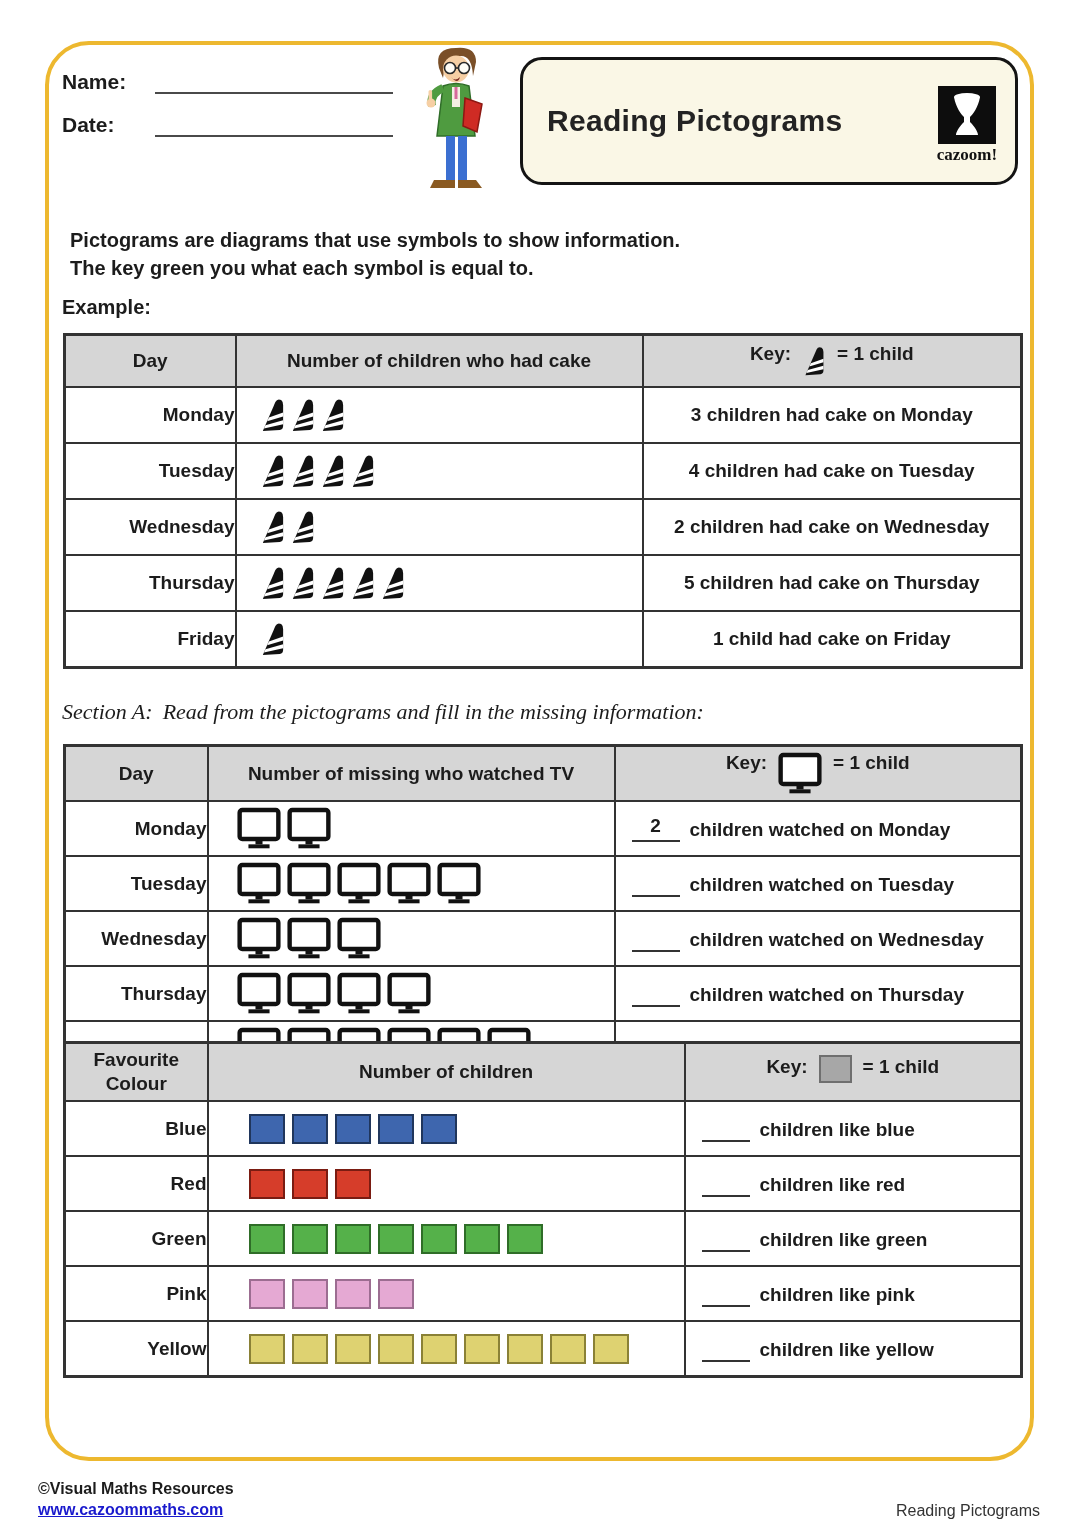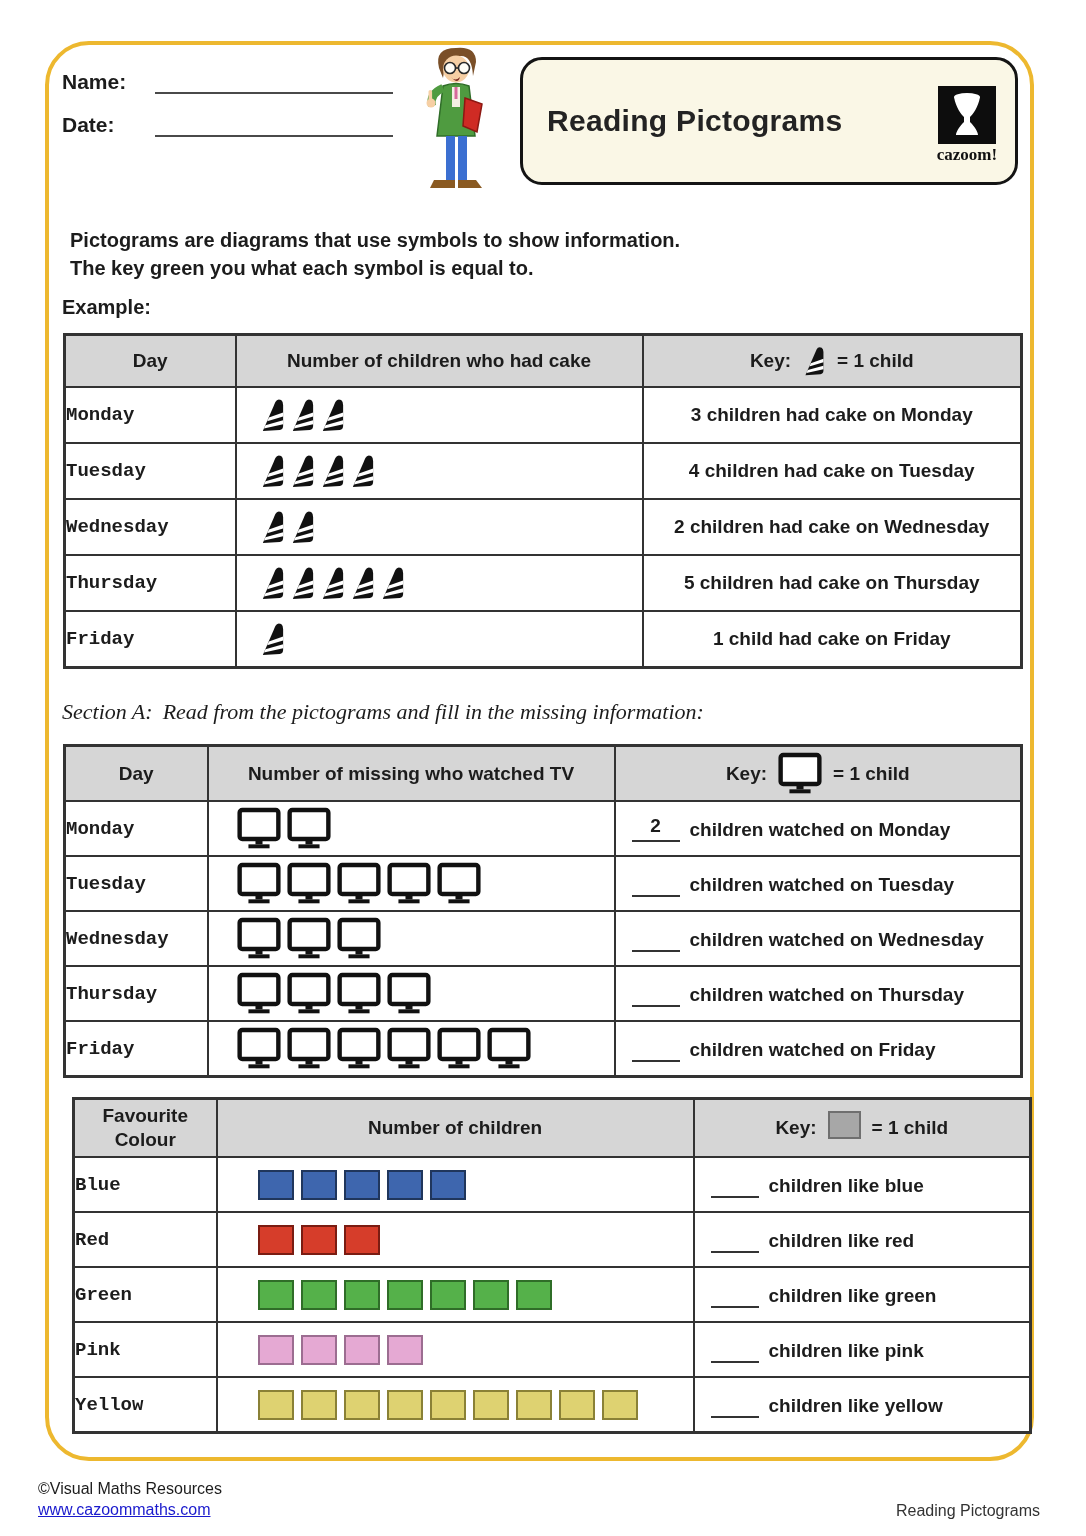--- a/index.html
+++ b/index.html
@@ -30,48 +30,48 @@
   .logo-text{font-family:"Liberation Serif",serif;font-weight:bold;font-size:17px;margin-top:1px;color:#111;}
   
   .intro{position:absolute;left:70px;top:226px;font-weight:bold;font-size:20px;line-height:28px;}
   .example-label{position:absolute;left:62px;top:296px;font-weight:bold;font-size:20px;}
   .section-a{position:absolute;left:62px;top:699px;font-family:"Liberation Serif",serif;font-style:italic;font-size:22px;}
   .section-a .sa-label{font-weight:normal;margin-right:10px;}
   
   table.pict{border-collapse:collapse;table-layout:fixed;width:957px;border:3px solid #333;background:#fff;position:absolute;left:63px;}
   #example-table{top:333px;}
   #tv-table{top:744px;}
-  #colour-table{top:1097px;margin-left:9px;}
+  #colour-table{top:1041px;}
   table.pict th,table.pict td{border:2px solid #333;padding:0;}
   table.pict thead th{background:#d6d6d6;font-size:19px;font-weight:bold;color:#1c1c1c;}
   #example-table thead th{height:50px;}
   #tv-table thead th{height:53px;}
   #colour-table thead th{height:56px;line-height:1.25;}
   #example-table tbody td{height:54px;}
   #tv-table tbody td{height:53px;}
   #colour-table tbody td{height:53px;}
-  .day-cell{text-align:left;font-weight:bold;font-size:19px;font-family:Liberation Mono, monospace;}
+  .day-cell{text-align:right;font-weight:bold;font-size:19px;}
   .picto-inner{display:flex;align-items:center;}
   #example-table .picto-inner{padding-left:22px;gap:3px;}
   #tv-table .picto-inner{padding-left:28px;gap:6px;}
   #colour-table .picto-inner{padding-left:40px;gap:7px;}
   .icon-cake{width:27px;height:40px;display:block;}
   .icon-cake.key{width:24px;height:36px;}
   .icon-tv{width:44px;height:43px;display:block;}
   .icon-tv.key{width:44px;height:43px;}
   .sq{display:inline-block;width:36px;height:30px;border:2px solid;box-sizing:border-box;}
   .sq.key{width:33px;height:28px;}
-  .key-inner{display:flex;align-items:center;justify-content:center;gap:11px;font-weight:bold;font-size:19px;}
+  .key-inner{display:flex;align-items:flex-start;justify-content:center;gap:11px;font-weight:bold;font-size:19px;}
   .ans-sentence{text-align:center;font-weight:bold;font-size:19px;}
   .ans-wrap{display:flex;align-items:flex-end;padding-left:16px;font-weight:bold;font-size:19px;}
   .blank{display:inline-block;min-width:48px;border-bottom:2.5px solid #333;text-align:center;height:25px;margin-right:10px;font-size:19px;font-weight:bold;}
   .ans-text{padding-bottom:1px;}
   
   .footer{position:absolute;left:38px;right:46px;top:1478px;display:flex;justify-content:space-between;align-items:flex-end;font-size:16px;}
-  .footer-left div{line-height:21px;}
+  .footer-left div{line-height:21px;font-weight:bold;}
   .footer-link{color:#1a1acd;text-decoration:underline;cursor:pointer;}
   .footer-right{color:#333;}
 </style>
 </head>
 <body>
 
 <div class="frame"></div>
 
 <div class="fields">
   <div class="field">

